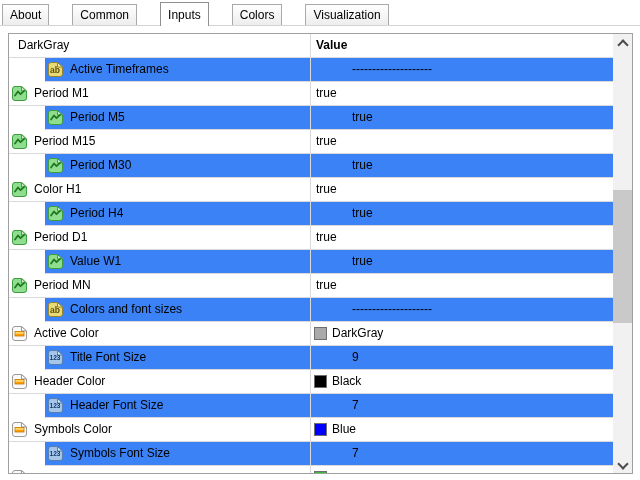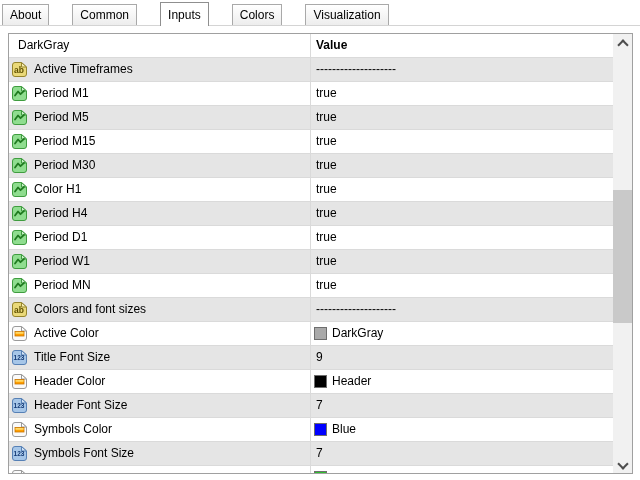--- a/index.html
+++ b/index.html
@@ -38,21 +38,21 @@
   .ghead .h1{position:absolute;left:9px;top:0;line-height:23px;}
   .ghead .h2{position:absolute;left:307px;top:0;line-height:23px;font-weight:bold;}
   .col-divider{
     position:absolute;left:301px;top:0;bottom:0;width:1px;background:#dadada;z-index:1;
   }
   .rows{position:absolute;left:0;top:24px;width:604px;}
   .row{
     height:24px;position:relative;background:#ffffff;
     border-bottom:1px solid #dadada;box-sizing:border-box;
   }
-  .row.shaded{background:#e5e5e5;}
+  .row.shaded{background:#3b82f6;margin-left:36px;}
   .row.partial{height:7px;border-bottom:none;overflow:hidden;}
   .row .icon{position:absolute;left:2px;top:3px;width:17px;height:17px;}
   .row .label{position:absolute;left:25px;top:0;line-height:22px;white-space:nowrap;}
   .row .value{position:absolute;left:307px;top:0;line-height:22px;white-space:nowrap;}
   .row .value.after-swatch{left:323px;}
   .row .swatch{
     position:absolute;left:305px;top:5px;width:13px;height:13px;
     box-sizing:border-box;border:1px solid #6e6e6e;
   }
   
@@ -157,21 +157,21 @@
           </svg></span>
         <span class="label">Period D1</span>
         <span class="value">true</span>
       </div>
       <div class="row shaded">
         <span class="icon"><svg width="17" height="17" viewBox="0 0 17 17">
             <path d="M1.5 4 Q1.5 1.5 4 1.5 L10.5 1.5 L15.5 6 L15.5 13 Q15.5 15.5 13 15.5 L4 15.5 Q1.5 15.5 1.5 13 Z" fill="#8fdd8f" stroke="#3f9c3f" stroke-width="1"></path>
             <path d="M10.5 1.5 L10.5 6 L15.5 6 Z" fill="#c9f0c9" stroke="#3f9c3f" stroke-width="1"></path>
             <polyline points="4,10.5 7,6.5 9.5,9.2 13,5.8" stroke="#1f7a1f" stroke-width="1.8" fill="none" stroke-linecap="round" stroke-linejoin="round"></polyline>
           </svg></span>
-        <span class="label">Period W1</span>
+        <span class="label">Value W1</span>
         <span class="value">true</span>
       </div>
       <div class="row">
         <span class="icon"><svg width="17" height="17" viewBox="0 0 17 17">
             <path d="M1.5 4 Q1.5 1.5 4 1.5 L10.5 1.5 L15.5 6 L15.5 13 Q15.5 15.5 13 15.5 L4 15.5 Q1.5 15.5 1.5 13 Z" fill="#8fdd8f" stroke="#3f9c3f" stroke-width="1"></path>
             <path d="M10.5 1.5 L10.5 6 L15.5 6 Z" fill="#c9f0c9" stroke="#3f9c3f" stroke-width="1"></path>
             <polyline points="4,10.5 7,6.5 9.5,9.2 13,5.8" stroke="#1f7a1f" stroke-width="1.8" fill="none" stroke-linecap="round" stroke-linejoin="round"></polyline>
           </svg></span>
         <span class="label">Period MN</span>
         <span class="value">true</span>
@@ -207,21 +207,21 @@
       </div>
       <div class="row">
         <span class="icon"><svg width="17" height="17" viewBox="0 0 17 17">
             <path d="M1.5 4 Q1.5 1.5 4 1.5 L10.5 1.5 L15.5 6 L15.5 13 Q15.5 15.5 13 15.5 L4 15.5 Q1.5 15.5 1.5 13 Z" fill="#fafafa" stroke="#9a9a9a" stroke-width="1"></path>
             <path d="M10.5 1.5 L10.5 6 L15.5 6 Z" fill="#ffffff" stroke="#9a9a9a" stroke-width="1"></path>
             <rect x="4" y="6.5" width="9" height="4.5" fill="#ff9f00" stroke="#c77400" stroke-width="0.8"></rect>
             <rect x="4.5" y="7" width="8" height="1.8" fill="#ffd966"></rect>
           </svg></span>
         <span class="label">Header Color</span>
         <span class="swatch" style="background:#000000"></span>
-        <span class="value after-swatch">Header</span>
+        <span class="value after-swatch">Black</span>
       </div>
       <div class="row shaded">
         <span class="icon"><svg width="17" height="17" viewBox="0 0 17 17">
             <path d="M1.5 4 Q1.5 1.5 4 1.5 L10.5 1.5 L15.5 6 L15.5 13 Q15.5 15.5 13 15.5 L4 15.5 Q1.5 15.5 1.5 13 Z" fill="#a6c6e8" stroke="#5680b5" stroke-width="1"></path>
             <path d="M10.5 1.5 L10.5 6 L15.5 6 Z" fill="#d2e3f5" stroke="#5680b5" stroke-width="1"></path>
             <text x="8" y="11" text-anchor="middle" font-size="6.5" font-weight="bold" fill="#143a75" font-family="Liberation Sans,sans-serif">123</text>
           </svg></span>
         <span class="label">Header Font Size</span>
         <span class="value">7</span>
       </div>

